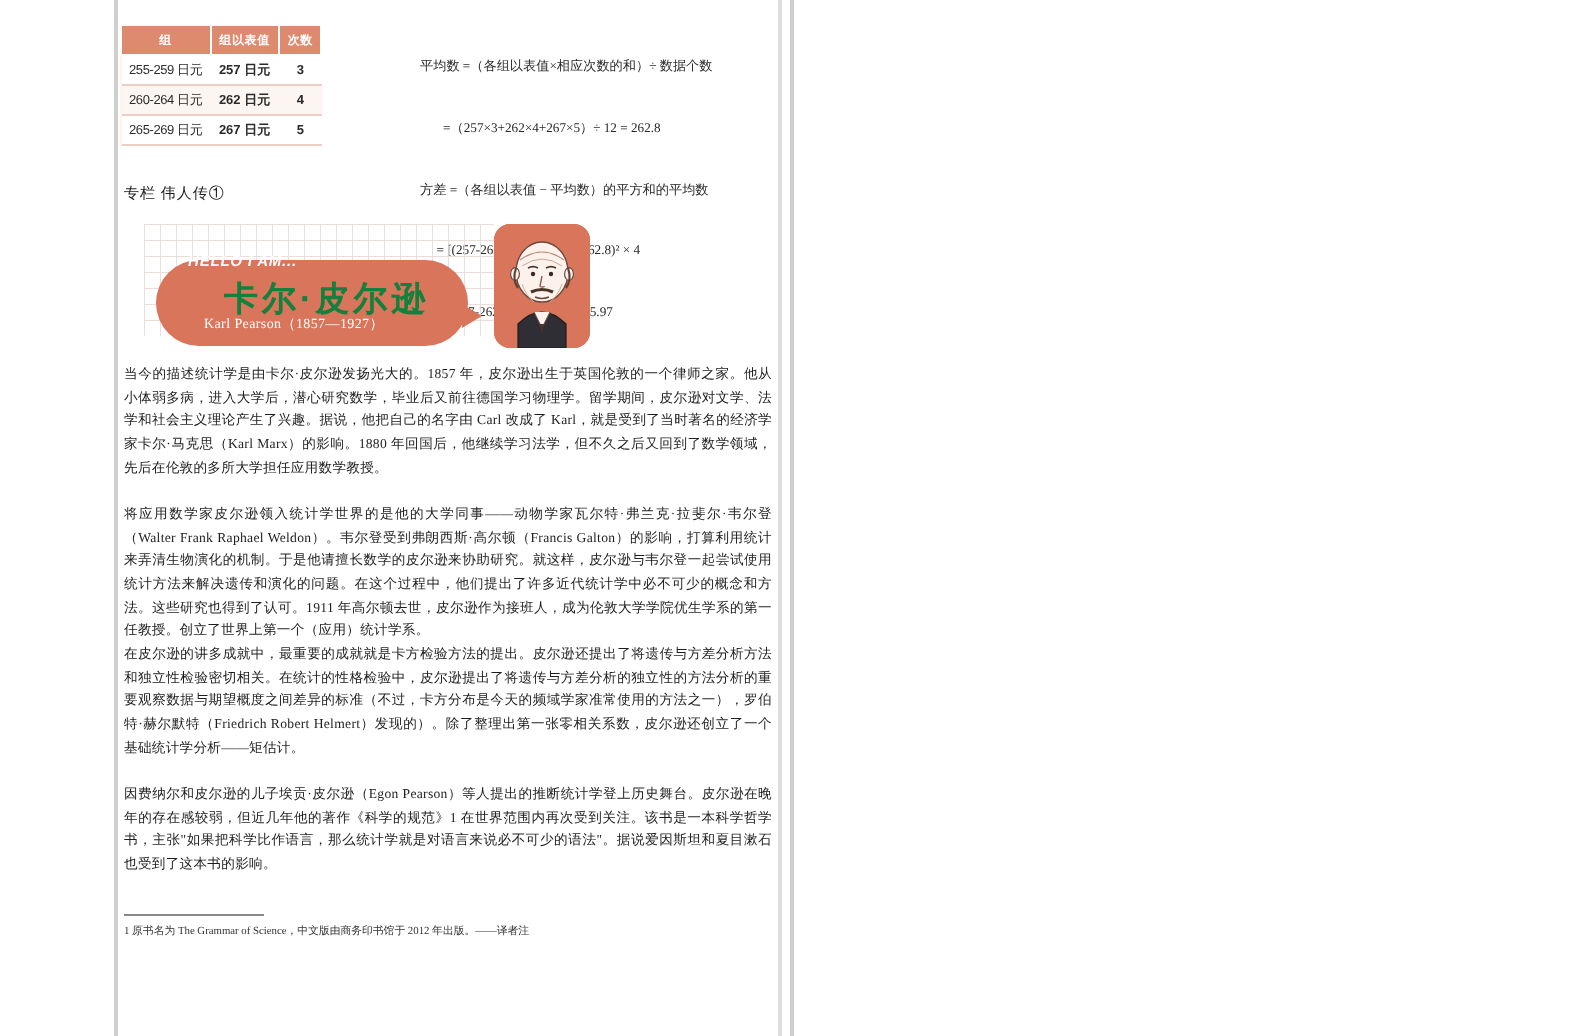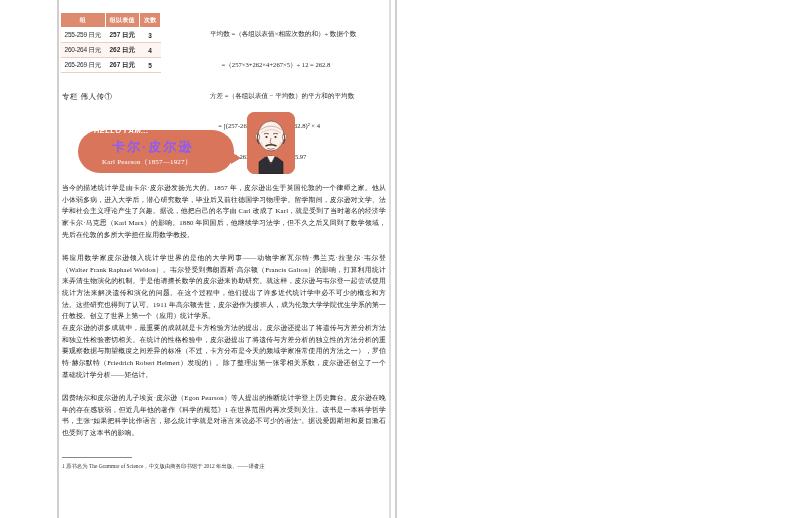--- a/index.html
+++ b/index.html
@@ -166,23 +166,23 @@
     font-style: italic;
     font-size: 7.5px;
     color: #ffffff;
     letter-spacing: 0.4px;
     z-index: 5;
   }
   .name-cn {
     position: absolute;
     left: 40px;
     top: 26px;
-    font-size: 13px;
+    font-size: 17px;
     font-weight: bold;
-    color: #8b5cf6;
+    color: #15803d;
     letter-spacing: 2px;
     z-index: 5;
     font-family: "Liberation Sans", sans-serif;
   }
   .name-en {
     position: absolute;
     left: 30px;
     top: 45px;
     font-size: 7px;
     color: #ffffff;

